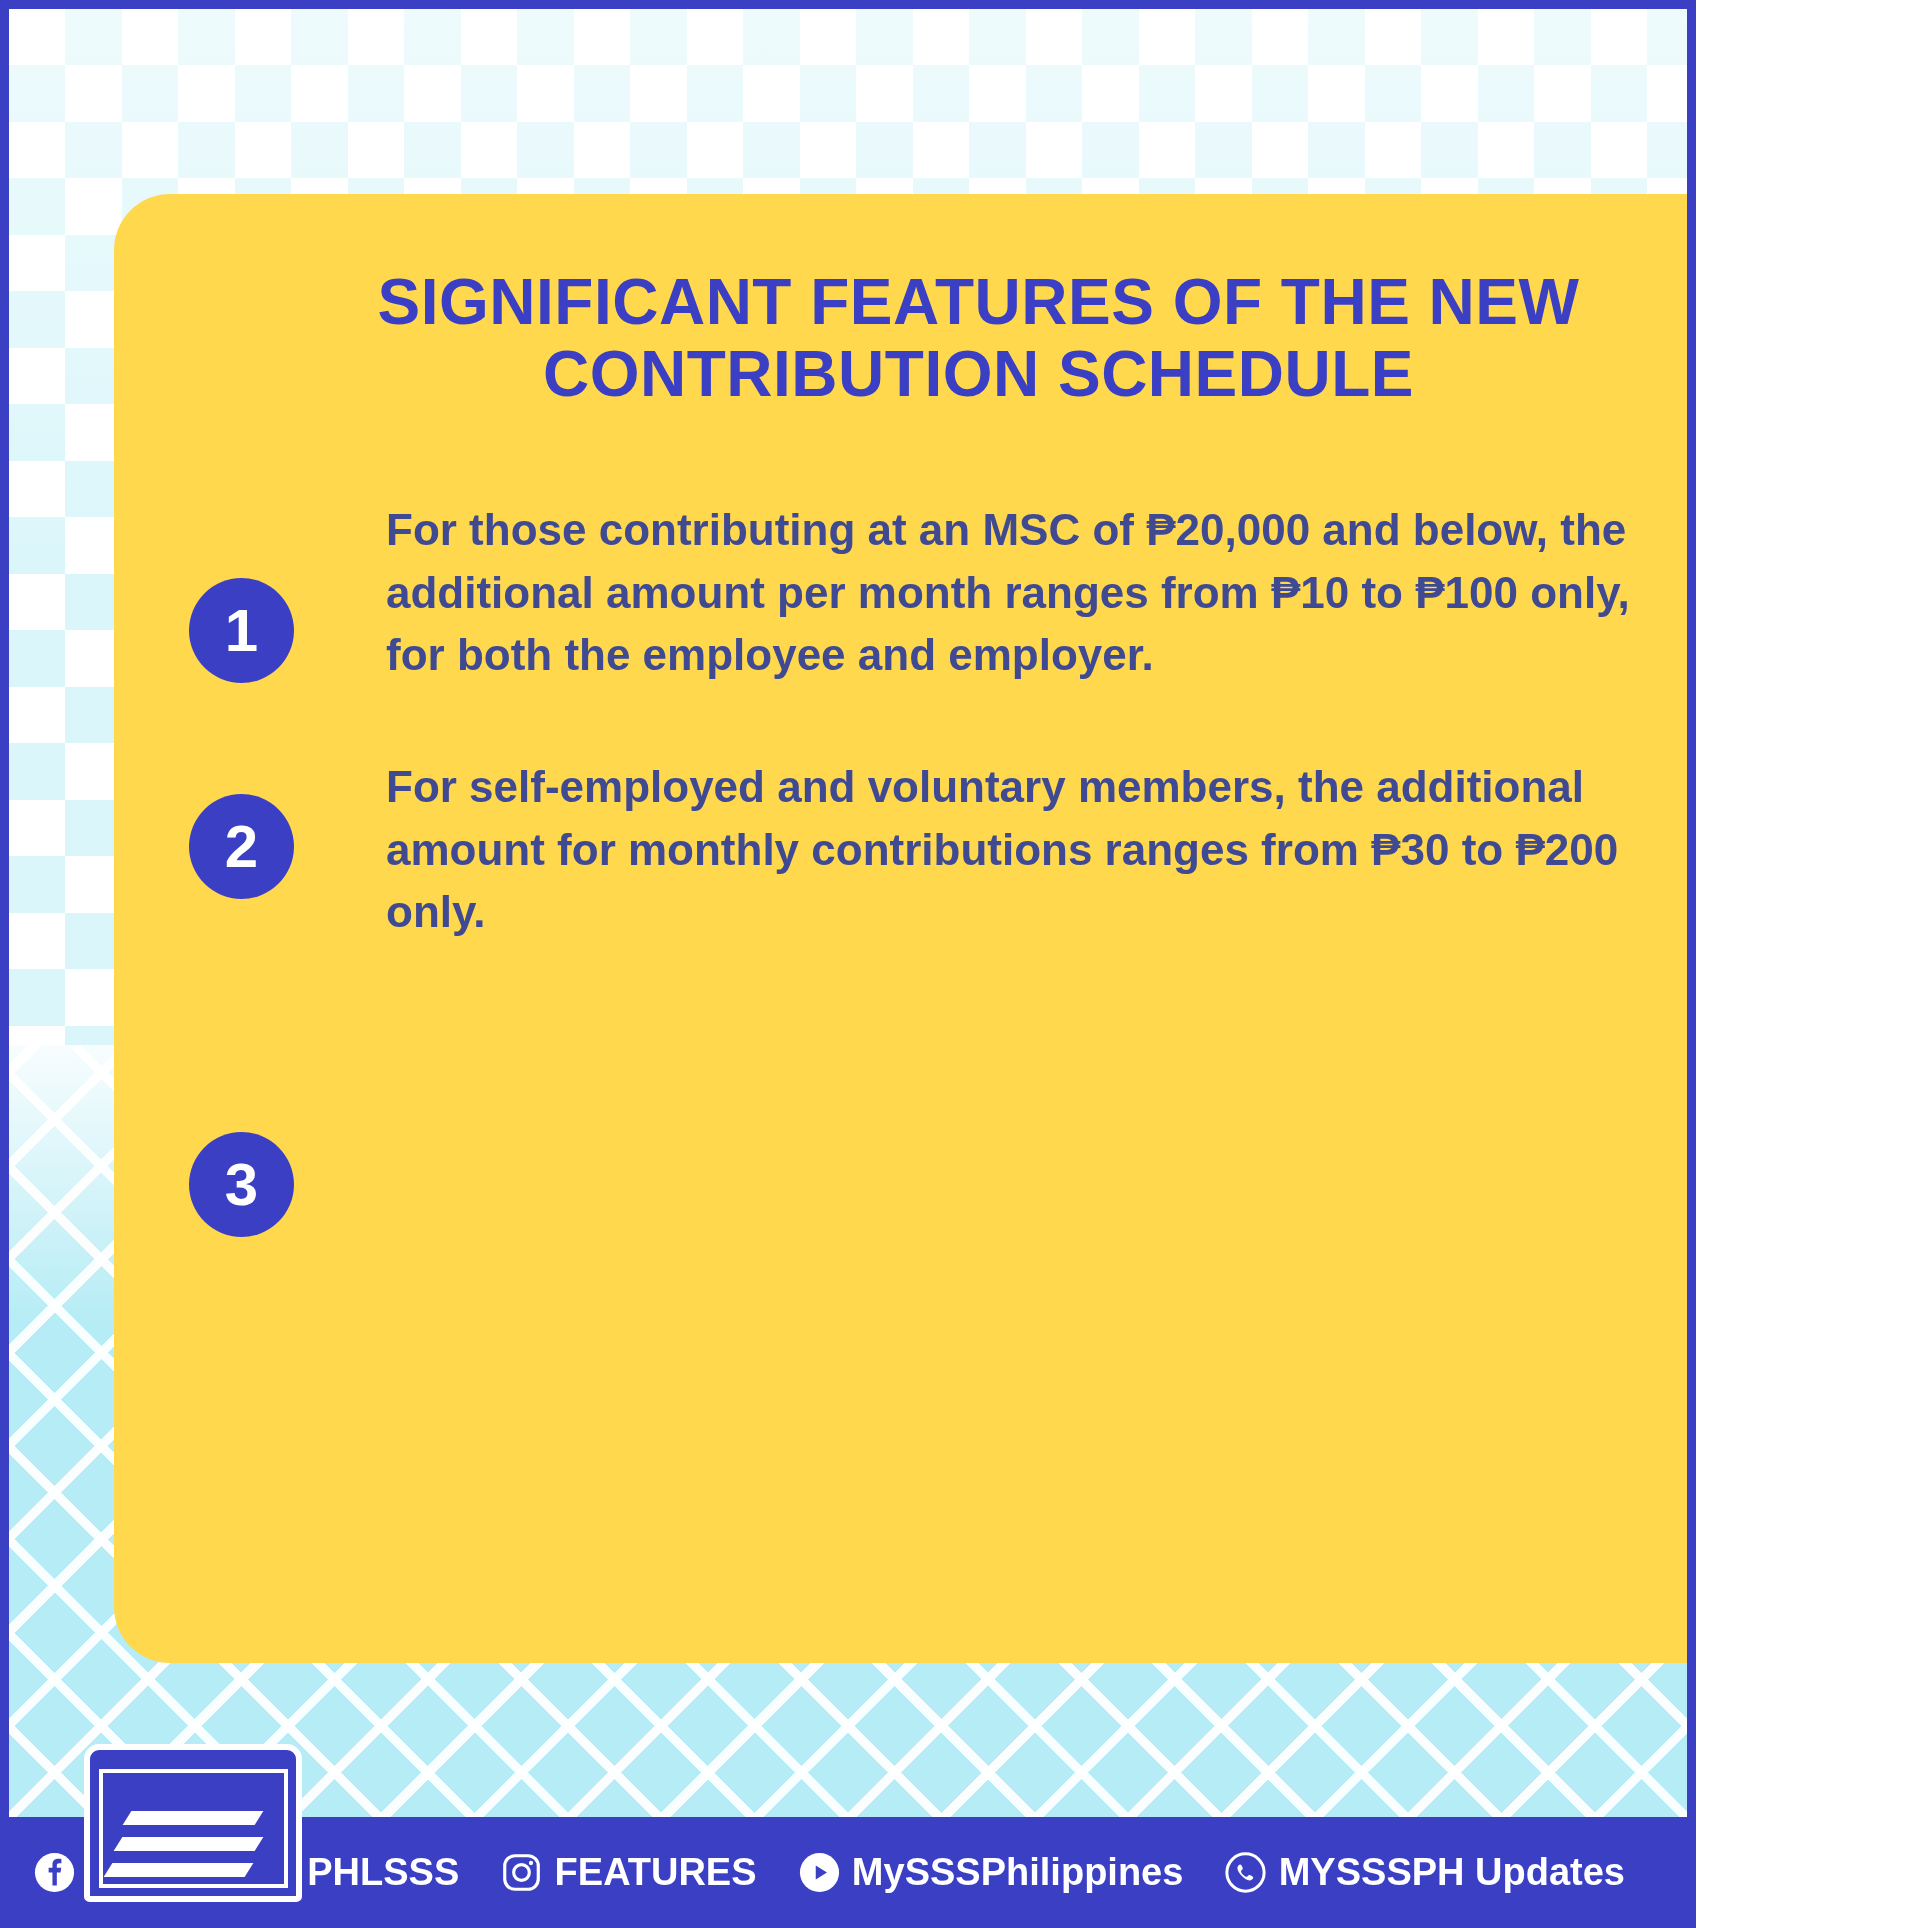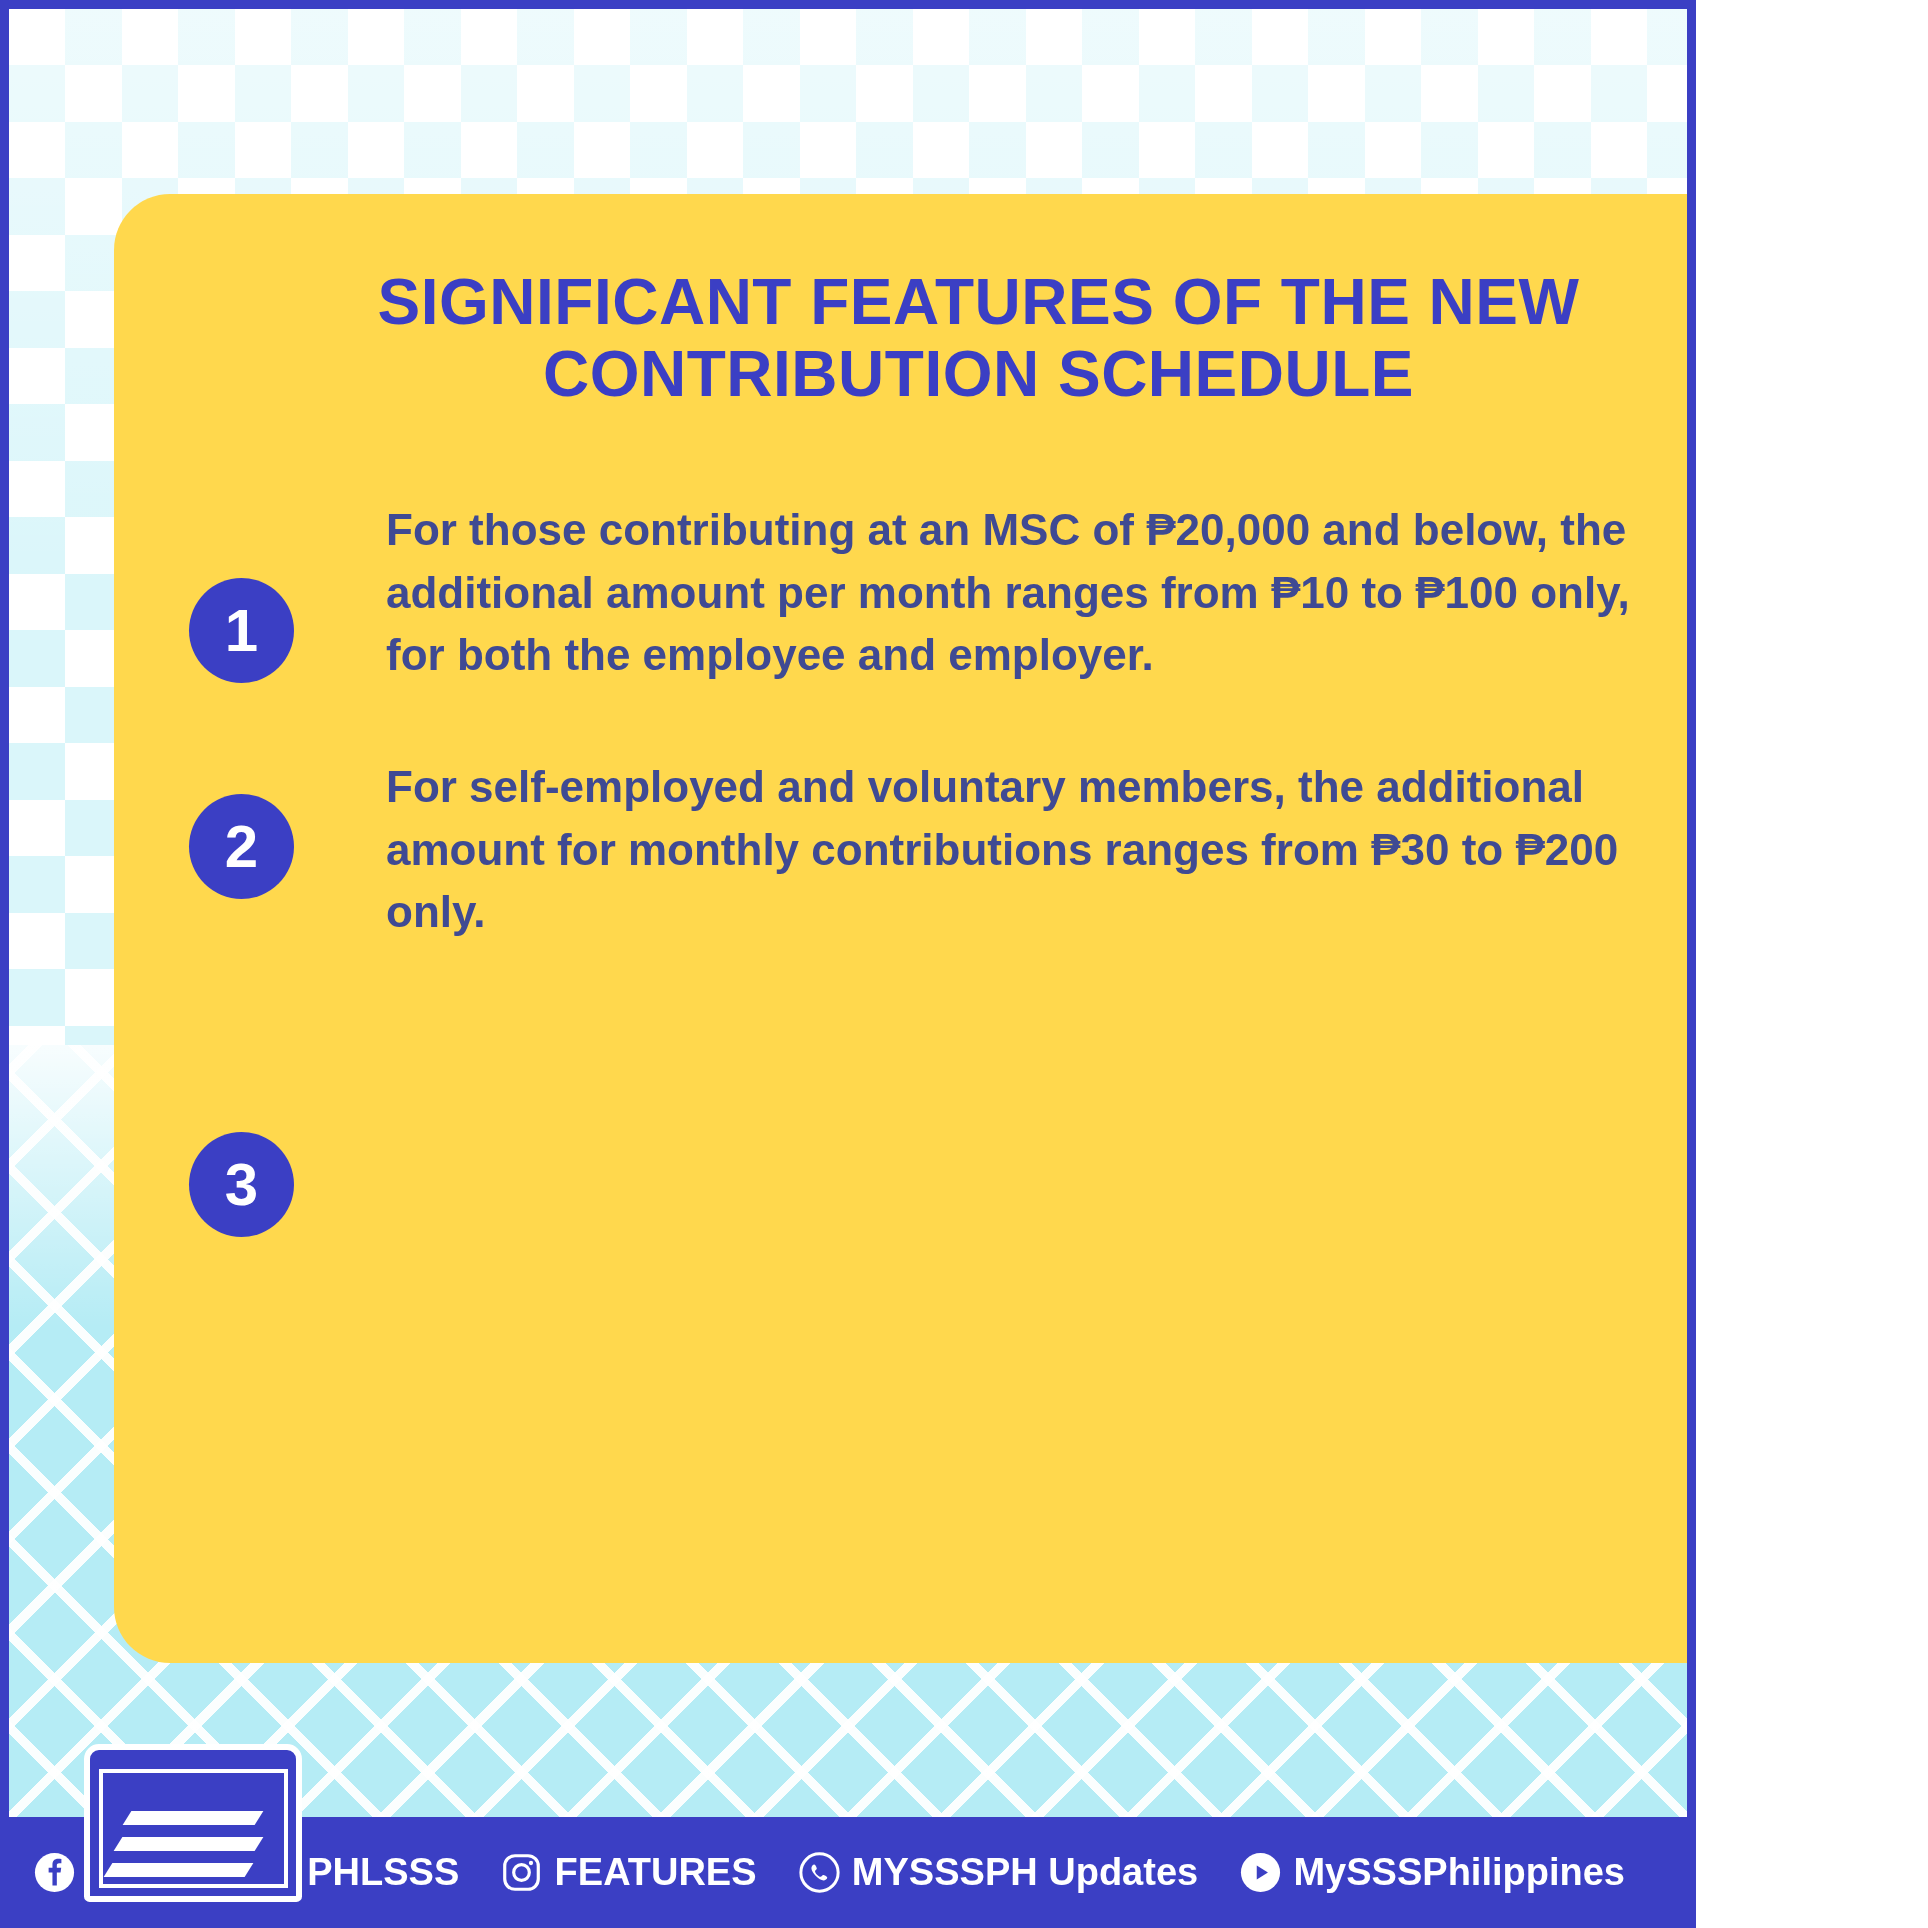--- a/index.html
+++ b/index.html
@@ -256,35 +256,35 @@
             <circle cx="22" cy="22" r="8.4" fill="none" stroke="#ffffff" stroke-width="3.4"></circle>
             <circle cx="32.2" cy="11.8" r="2.3" fill="#ffffff"></circle>
           </svg>
         </span>
         <span>FEATURES</span>
       </div>
 
       <div class="social-item">
         <span class="glyph">
           <svg width="41" height="41" viewBox="0 0 44 44">
+            <circle cx="22" cy="22" r="21" fill="#ffffff"></circle>
+            <path d="M18 14.5l12 7.5-12 7.5z" fill="#3b3fc4"></path>
+          </svg>
+        </span>
+        <span>MySSSPhilippines</span>
+      </div>
+
+      <div class="social-item">
+        <span class="glyph">
+          <svg width="41" height="41" viewBox="0 0 44 44">
             <circle cx="22" cy="22" r="20" fill="none" stroke="#ffffff" stroke-width="3.2"></circle>
             <path d="M16.5 13.5c1 0 2.6 3.4 2.6 4.2 0 1.3-1.9 1.9-1.9 2.9 0 2.1 3.9 6 6 6 1 0 1.6-1.9 2.9-1.9.8 0 4.2 1.6 4.2 2.6 0 1.8-2.4 3.2-3.9 3.2-4.6 0-13.1-8.4-13.1-13.1 0-1.5 1.4-3.9 3.2-3.9z" fill="#ffffff"></path>
           </svg>
         </span>
         <span>MYSSSPH Updates</span>
-      </div>
-
-      <div class="social-item">
-        <span class="glyph">
-          <svg width="41" height="41" viewBox="0 0 44 44">
-            <circle cx="22" cy="22" r="21" fill="#ffffff"></circle>
-            <path d="M18 14.5l12 7.5-12 7.5z" fill="#3b3fc4"></path>
-          </svg>
-        </span>
-        <span>MySSSPhilippines</span>
       </div>
 
     </div>
   </div>
 
   <div id="logo">
     <div class="inner">
       <div class="stripe s1"></div>
       <div class="stripe s2"></div>
       <div class="stripe s3"></div>

